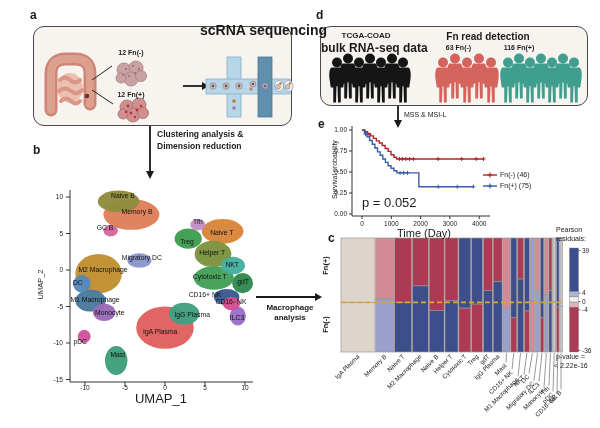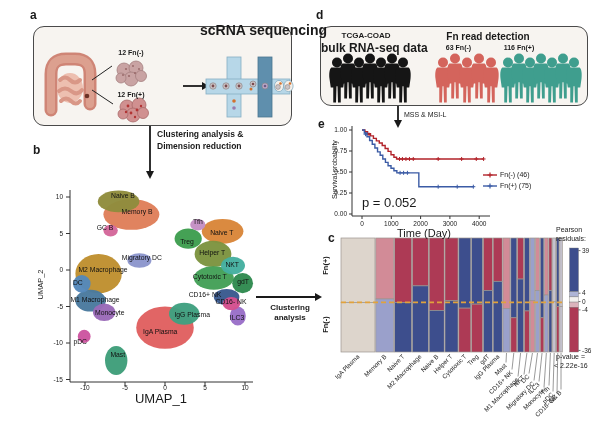--- a/index.html
+++ b/index.html
@@ -417,21 +417,21 @@
 
   <div class="t b c" style="left:326px;top:31px;width:80px;font-size:8px">TCGA-COAD</div>
   <div class="t b c" style="left:321px;top:41px;width:90px;font-size:12px">bulk RNA-seq data</div>
   <div class="t b c" style="left:440px;top:31px;width:96px;font-size:10px">Fn read detection</div>
   <div class="t b c" style="left:436px;top:44px;width:45px;font-size:7px">63 Fn(-)</div>
   <div class="t b c" style="left:494px;top:44px;width:50px;font-size:7px">116 Fn(+)</div>
   <div class="t" style="left:404px;top:111px;font-size:7px">MSS &amp; MSI-L</div>
 
   <div class="t b" style="left:157px;top:129px;font-size:8.5px">Clustering analysis &amp;</div>
   <div class="t b" style="left:157px;top:141px;font-size:8.5px">Dimension reduction</div>
-  <div class="t b c" style="left:258px;top:303px;width:64px;font-size:8px">Clustering</div>
+  <div class="t b c" style="left:258px;top:303px;width:64px;font-size:8px">Macrophage</div>
   <div class="t b c" style="left:258px;top:313px;width:64px;font-size:8px">analysis</div>
 
   <div class="t c" style="left:111px;top:391px;width:100px;font-size:13px">UMAP_1</div>
   <div class="t c rot" style="left:-10px;top:280px;width:100px;font-size:7.5px">UMAP_2</div>
 
   <div class="t c rot" style="left:284px;top:166px;width:100px;font-size:7px">Survival probability</div>
   <div class="t c" style="left:389px;top:227px;width:70px;font-size:11px">Time (Day)</div>
   <div class="t" style="left:362px;top:195px;font-size:13px">p = 0.052</div>
   <div class="t" style="left:500px;top:171px;font-size:7px">Fn(-) (46)</div>
   <div class="t" style="left:500px;top:182px;font-size:7px">Fn(+) (75)</div>

